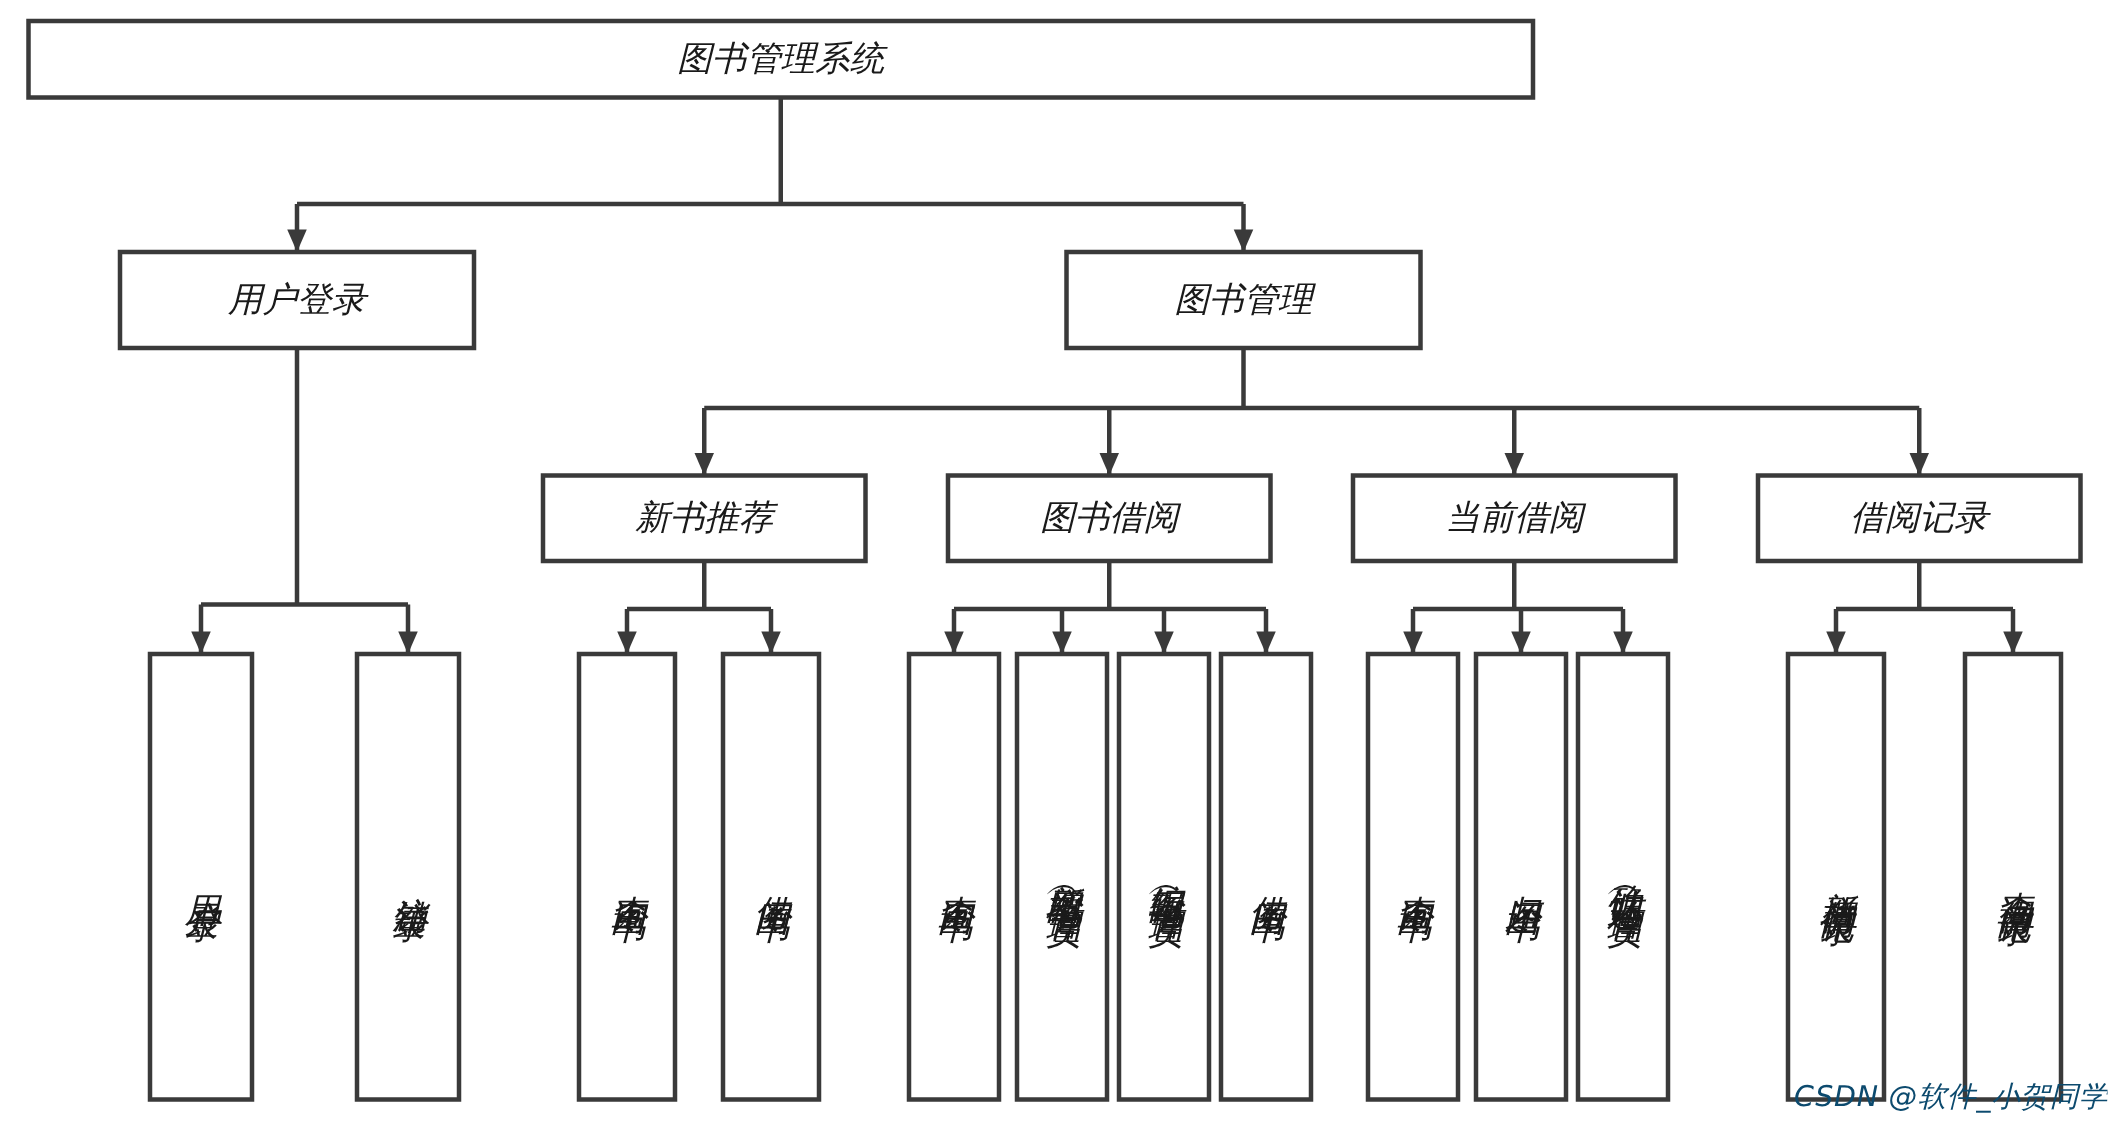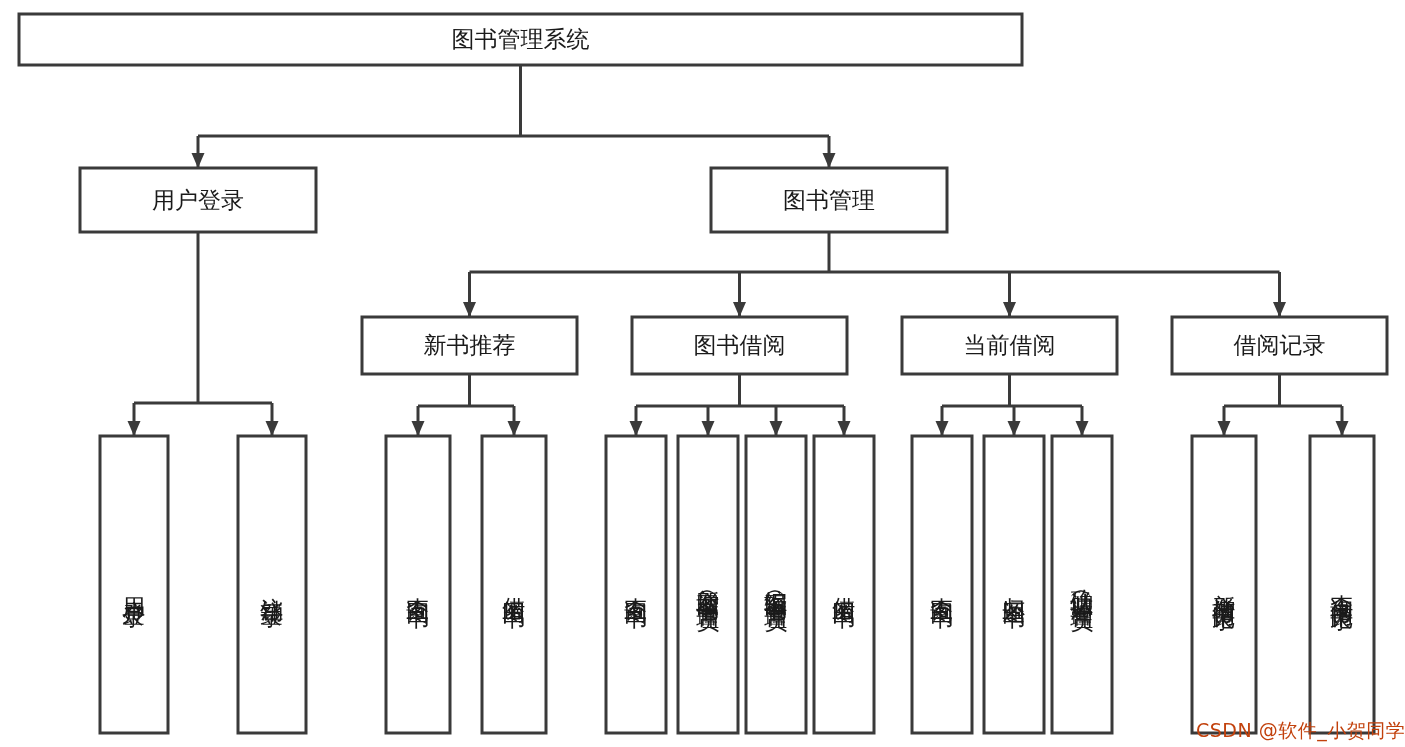--- a/index.html
+++ b/index.html
@@ -12,20 +12,21 @@
     width: 1405px;
     height: 747px;
     font-family: "DejaVu Sans", "Liberation Sans", sans-serif;
     overflow: hidden;
     position: relative;
   }
   #diagram-root {
     position: relative;
     width: 1168px;
     height: 747px;
+    font-style: italic;
   }
   svg.diagram-canvas {
     position: absolute;
     top: 0;
     left: 0;
     width: 1405px;
     height: 747px;
     display: block;
   }
   .node-box {
@@ -63,21 +64,21 @@
     white-space: nowrap;
     display: flex;
     align-items: center;
     justify-content: center;
     pointer-events: none;
   }
   .watermark {
     position: absolute;
     font-family: "DejaVu Sans", "Liberation Sans", sans-serif;
     font-size: 19px;
-    color: #c2410c;
+    color: #0c4a6e;
     white-space: nowrap;
     letter-spacing: 0.5px;
   }
 </style>
 </head>
 <body>
 
 <div id="diagram-root">
   <svg class="diagram-canvas" id="diagram-svg" viewBox="0 0 1405 747" xmlns="http://www.w3.org/2000/svg">
       <line x1="520.5" y1="65" x2="520.5" y2="136" class="connector"></line>

